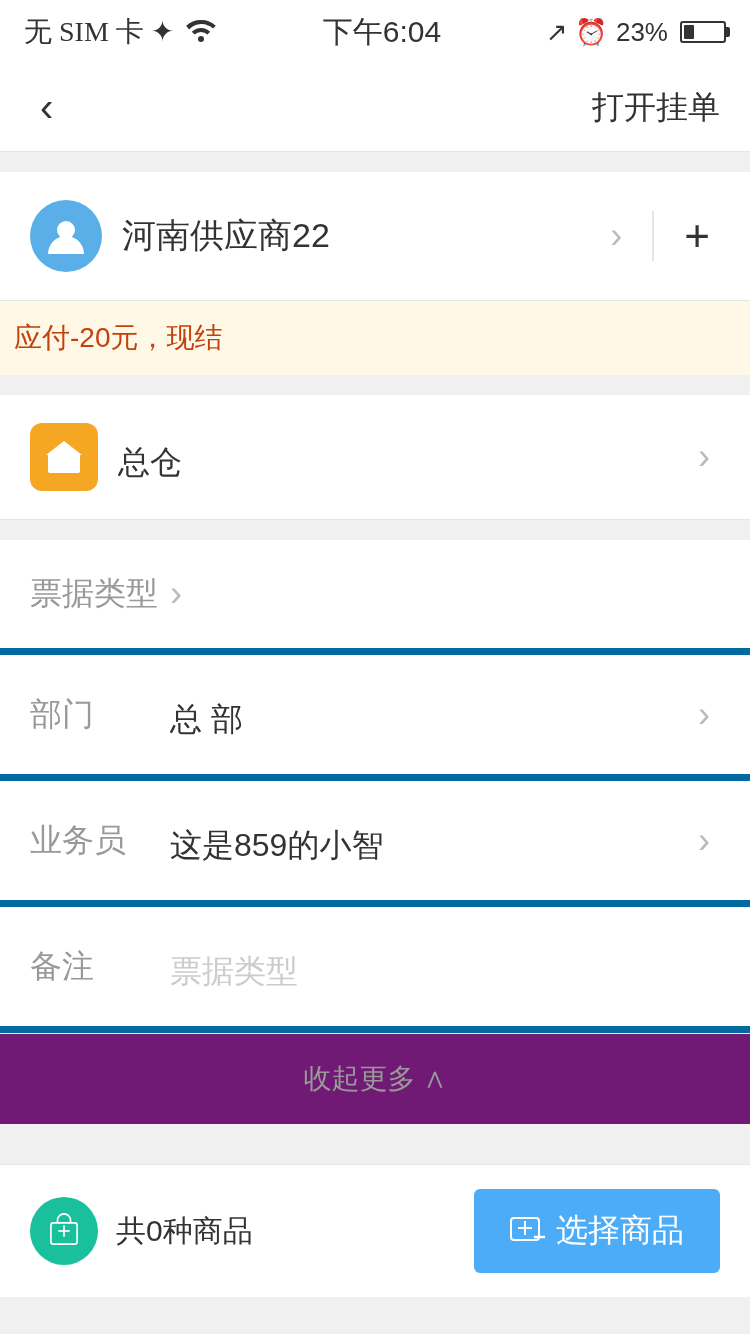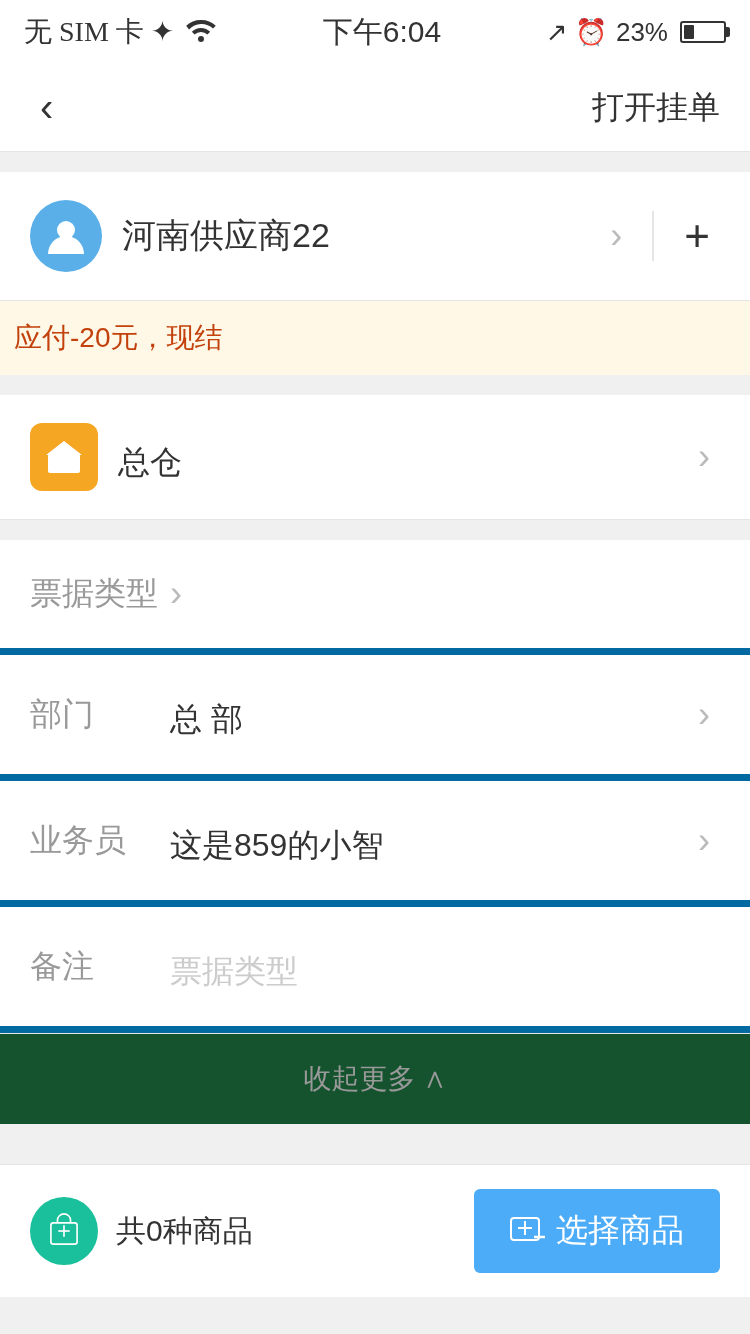--- a/index.html
+++ b/index.html
@@ -161,21 +161,21 @@
     .form-row {
       display: flex;
       align-items: center;
       padding: 32px 30px;
       background: #fff;
       border-bottom: 7px solid #0369a1;
     }
 
     
     .collapse-bar {
-      background: #14532d;
+      background: #701a75;
       display: flex;
       align-items: center;
       justify-content: center;
       padding: 26px 30px;
       font-size: 28px;
       color: #999;
       cursor: pointer;
       border-top: 1px solid #e5e5e5;
     }
 

